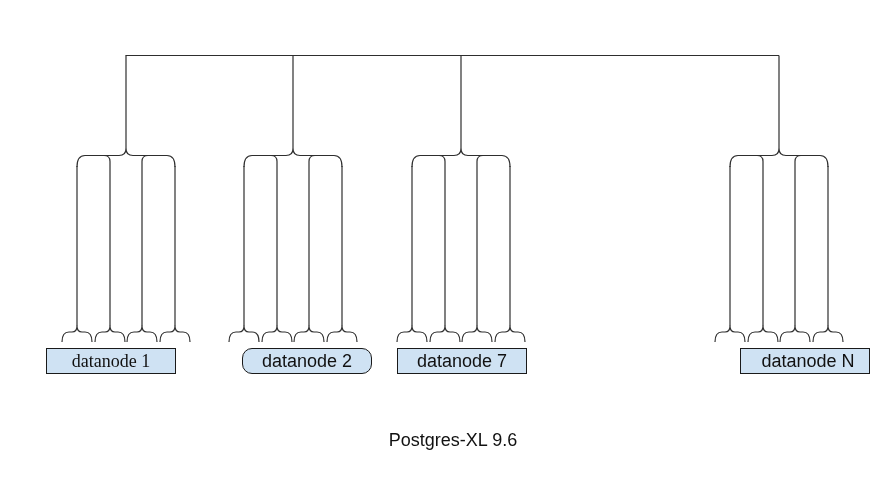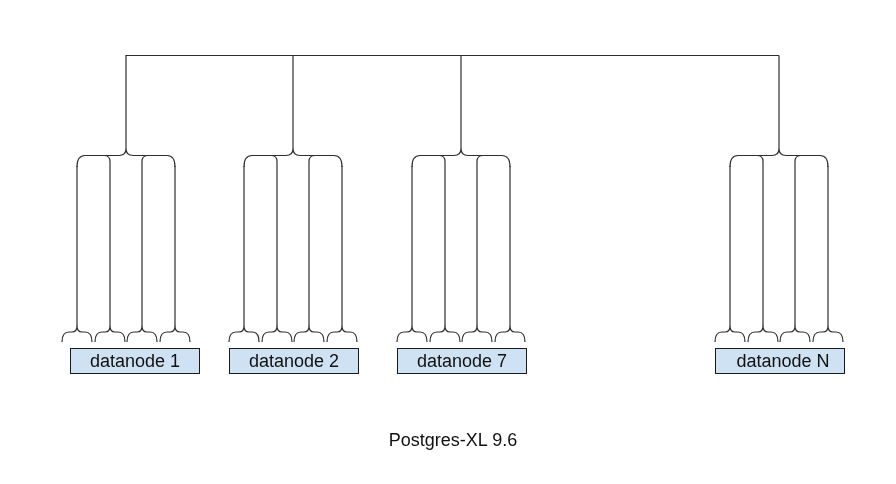--- a/index.html
+++ b/index.html
@@ -101,30 +101,30 @@
       <path d="M730 166 V326"></path>
       <path d="M757 155.5 Q763 155.5 763 161.5 V326"></path>
       <path d="M801 155.5 Q795 155.5 795 161.5 V326"></path>
       <path d="M828 166 V326"></path>
       <path d="M715 342 Q715 332 722 332 H725 Q730 332 730 326 Q730 332 735 332 H738 Q745 332 745 342"></path>
       <path d="M748 342 Q748 332 755 332 H758 Q763 332 763 326 Q763 332 768 332 H771 Q778 332 778 342"></path>
       <path d="M780 342 Q780 332 787 332 H790 Q795 332 795 326 Q795 332 800 332 H803 Q810 332 810 342"></path>
       <path d="M813 342 Q813 332 820 332 H823 Q828 332 828 326 Q828 332 833 332 H836 Q843 332 843 342"></path>
     </svg>
 
-  <div class="node" style="left: 70px;">
+  <div class="node" style="left: 46px; font-family: Liberation Serif, serif;">
     <span>datanode 1</span>
   </div>
-  <div class="node" style="left: 229px;">
+  <div class="node" style="left: 242px; border-radius: 10px;">
     <span>datanode 2</span>
   </div>
   <div class="node" style="left: 397px;">
     <span>datanode 7</span>
   </div>
-  <div class="node" style="left: 715px; padding-left: 6px;">
+  <div class="node" style="left: 740px; padding-left: 6px;">
     <span>datanode N</span>
   </div>
 
   <div class="caption">
     <div>Postgres-XL 9.6</div>
   </div>
 
 </div>
 
 </body></html>

